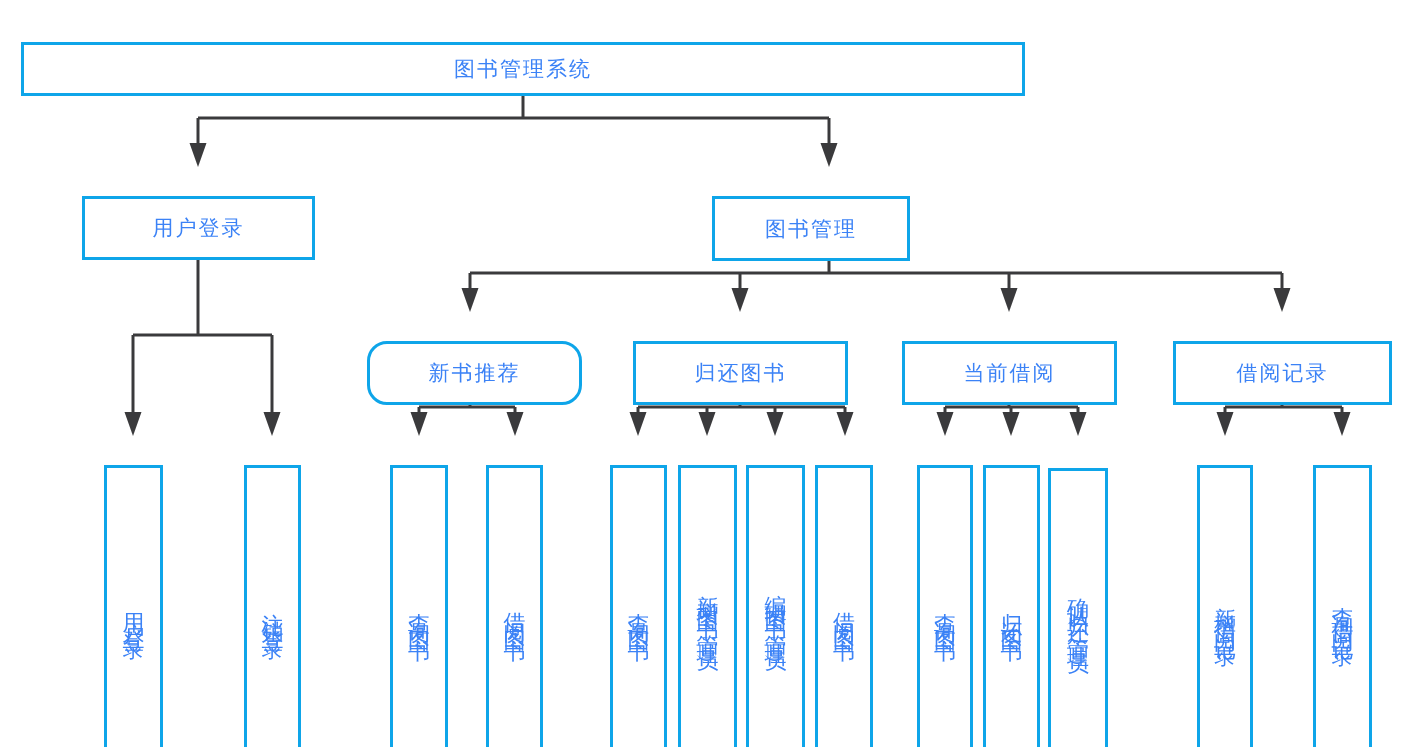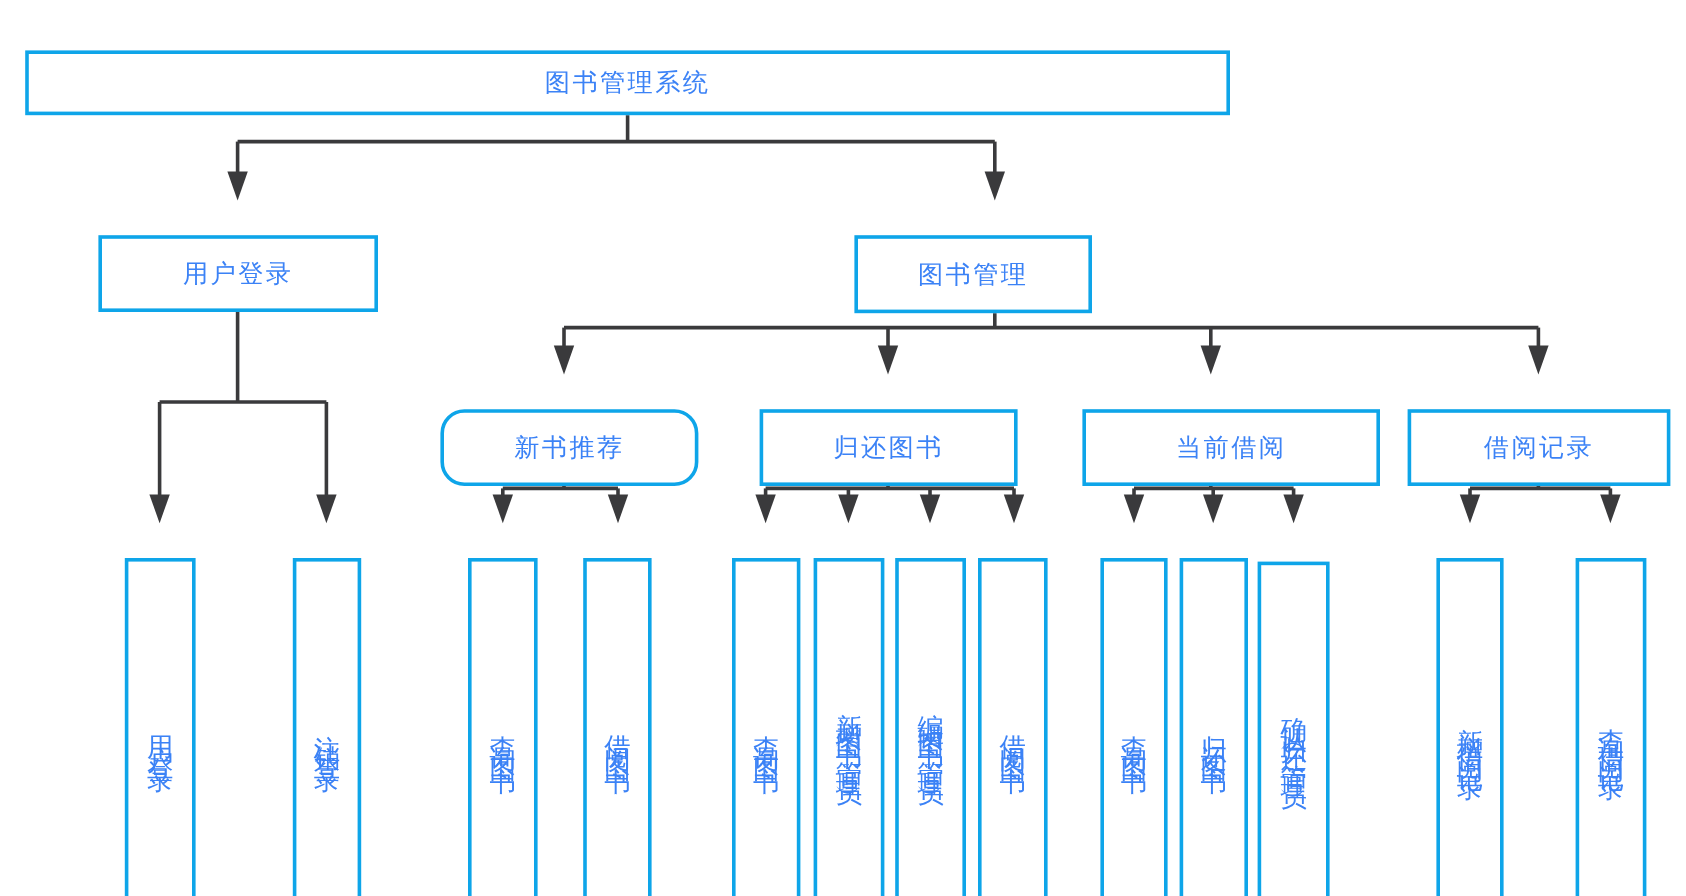--- a/index.html
+++ b/index.html
@@ -135,21 +135,21 @@
     <polygon points="1333.5,412 1350.5,412 1342,436"></polygon>
   </svg>
 
   <div class="box" style="left:21px; top:14px; width:1004px; height:54px;">图书管理系统</div>
 
   <div class="box" style="left:82px; top:168px; width:233px; height:64px;">用户登录</div>
   <div class="box" style="left:712px; top:168px; width:198px; height:65px;">图书管理</div>
 
   <div class="box" style="left:367px; top:313px; width:215px; height:64px;border-radius:20px;">新书推荐</div>
   <div class="box" style="left:633px; top:313px; width:215px; height:64px;">归还图书</div>
-  <div class="box" style="left:902px; top:313px; width:248px; height:64px;">当前借阅</div>
+  <div class="box" style="left:902px; top:313px; width:215px; height:64px;">当前借阅</div>
   <div class="box" style="left:1173px; top:313px; width:219px; height:64px;">借阅记录</div>
 
   <div class="box leaf" style="left:104px; top:437px; width:59px; height:296px;">用户登录</div>
   <div class="box leaf" style="left:244px; top:437px; width:57px; height:296px;">注销登录</div>
 
   <div class="box leaf" style="left:390px; top:437px; width:58px; height:296px;">查询图书</div>
   <div class="box leaf" style="left:486px; top:437px; width:57px; height:296px;">借阅图书</div>
 
   <div class="box leaf" style="left:610px; top:437px; width:57px; height:296px;">查询图书</div>
   <div class="box leaf leaf-long" style="left:678px; top:437px; width:59px; height:296px;">新增图书（管理员）</div>

